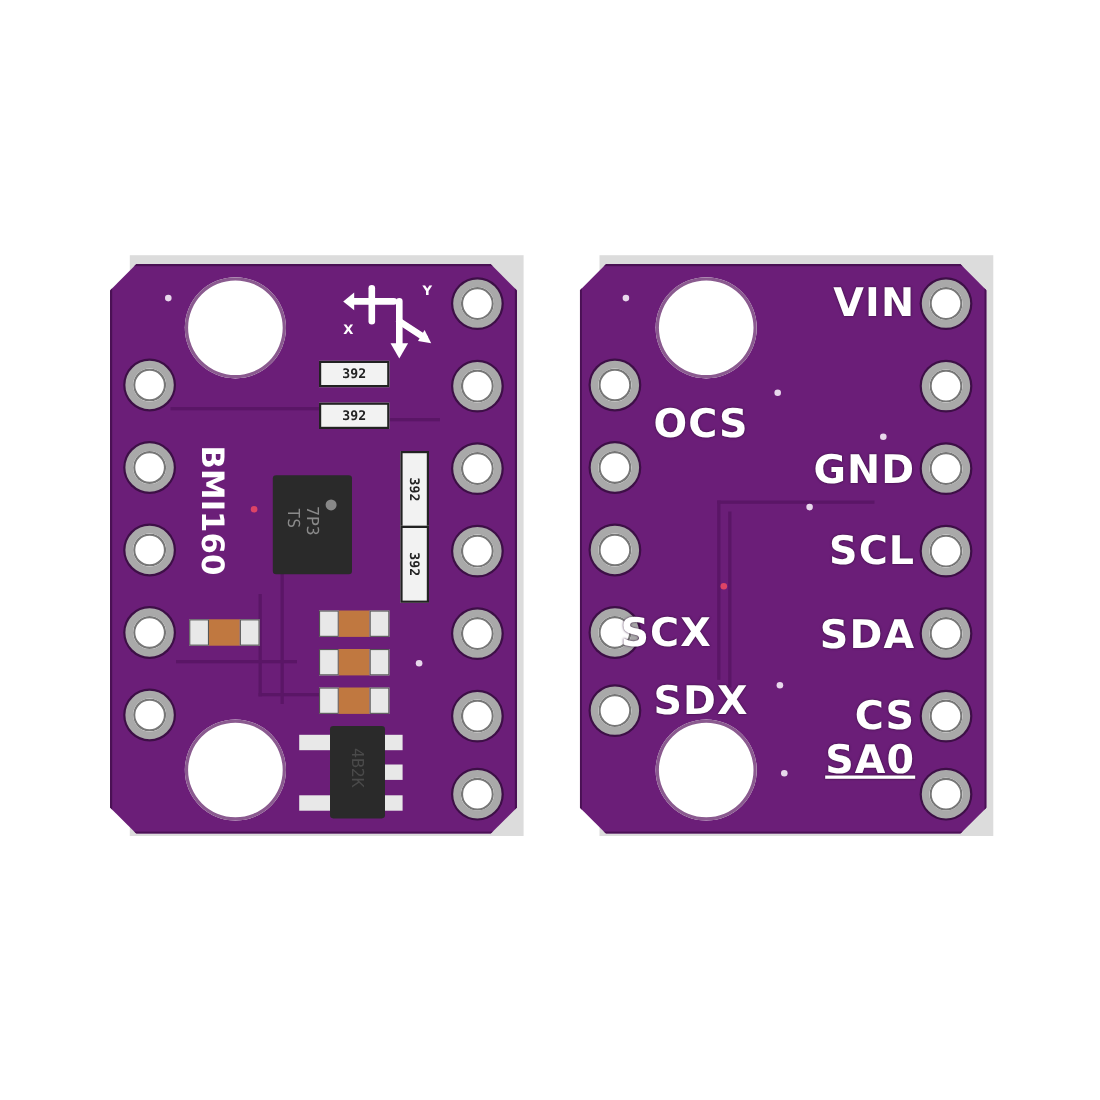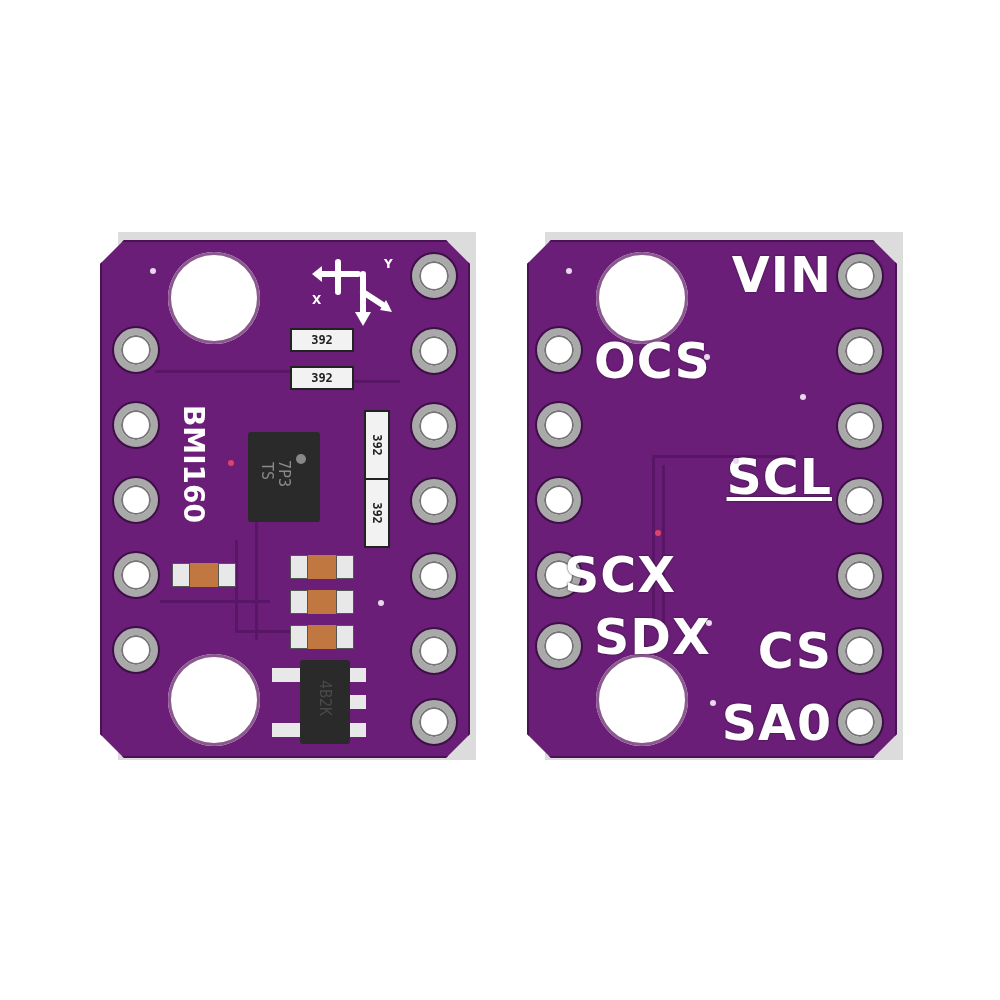--- a/index.html
+++ b/index.html
@@ -3,21 +3,21 @@
 <meta charset="utf-8">
 <style>
   html, body { margin:0; padding:0; }
   body { width:1000px; height:1000px; background:#ffffff; position:relative; overflow:hidden; font-family:"DejaVu Sans", sans-serif; }
   .board { position:absolute; background:#6b1e78; border:2px solid #4a1154; box-sizing:border-box;
     clip-path: polygon(24px 0, calc(100% - 24px) 0, 100% 24px, 100% calc(100% - 24px), calc(100% - 24px) 100%, 24px 100%, 0 calc(100% - 24px), 0 24px); }
   .board-shadow { position:absolute; background:#dcdcdc; }
   .hole { position:absolute; background:#ffffff; border-radius:50%; box-shadow: inset 0 0 0 3px #8a5a8f; }
   .pad { position:absolute; width:44px; height:44px; border-radius:50%; background:#ffffff; box-sizing:border-box;
     border:7px solid #a9a9a9; box-shadow: 0 0 0 2px #3d0f46, inset 0 0 0 2px #777; }
-  .label { position:absolute; color:#ffffff; font-weight:bold; font-size:49px; letter-spacing:1px; line-height:40px;
+  .label { position:absolute; color:#ffffff; font-weight:bold; font-size:36px; letter-spacing:1px; line-height:40px;
     font-family:"DejaVu Sans", sans-serif; text-shadow: 0 0 2px #2a0a30; }
   .label.right { text-align:right; }
   .trace { position:absolute; border-color:#5a1666; border-style:solid; border-width:0; }
   .chip { position:absolute; background:#2a2a2a; border-radius:3px; }
   .chip-text { position:absolute; color:#8a8a8a; font-size:15px; font-family:"DejaVu Sans Mono", monospace; transform:rotate(90deg); transform-origin:left top; white-space:nowrap; }
   .smd { position:absolute; height:24px; display:flex; }
   .smd .end { width:16px; background:#e8e8e8; border:1px solid #555; }
   .smd .body { flex:1; background:#c07840; }
   .res { position:absolute; background:#f2f2f2; border:2px solid #222; color:#222; font-size:12px; font-family:"DejaVu Sans Mono", monospace; text-align:center; font-weight:bold; }
   .silk { position:absolute; color:#ffffff; font-weight:bold; }
@@ -134,28 +134,30 @@
   <div class="pad" style="left:537px;top:624px;"></div>
 
   <div class="pad" style="left:838px;top:254px;"></div>
   <div class="pad" style="left:838px;top:329px;"></div>
   <div class="pad" style="left:838px;top:404px;"></div>
   <div class="pad" style="left:838px;top:479px;"></div>
   <div class="pad" style="left:838px;top:554px;"></div>
   <div class="pad" style="left:838px;top:629px;"></div>
   <div class="pad" style="left:838px;top:700px;"></div>
 
-  <div class="label" style="left:594px;top:342px;">OCS</div>
+  <div class="label" style="left:594px;top:366px;">OCS</div>
   <div class="label" style="left:564px;top:556px;">SCX</div>
   <div class="label" style="left:594px;top:618px;">SDX</div>
 
   <div class="label right" style="left:700px;width:132px;top:256px;">VIN</div>
-  <div class="label right" style="left:700px;width:132px;top:458px;text-decoration:underline;">SCL</div>
+  <div class="label right" style="left:700px;width:132px;top:408px;">GND</div>
+  <div class="label right" style="left:700px;width:132px;top:482px;">SCL</div>
+  <div class="label right" style="left:700px;width:132px;top:558px;">SDA</div>
   <div class="label right" style="left:700px;width:132px;top:632px;">CS</div>
-  <div class="label right" style="left:700px;width:132px;top:704px;">SA0</div>
+  <div class="label right" style="left:700px;width:132px;top:672px;text-decoration:underline;">SA0</div>
 
   <div class="via" style="left:704px;top:354px;"></div>
   <div class="via" style="left:733px;top:458px;"></div>
   <div class="via" style="left:706px;top:620px;"></div>
   <div class="via" style="left:710px;top:700px;"></div>
   <div class="via" style="left:800px;top:394px;"></div>
   <div class="via" style="left:655px;top:530px;background:#d46;"></div>
   <div class="via" style="left:566px;top:268px;"></div>
 </div>
 

